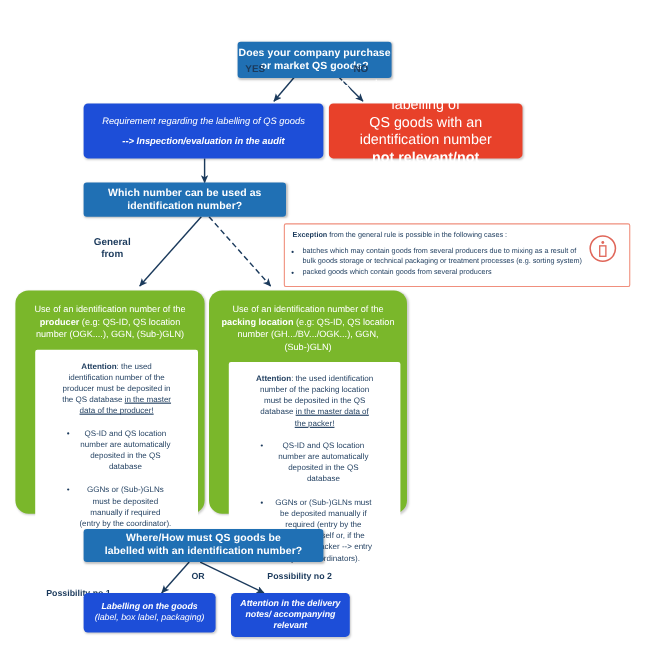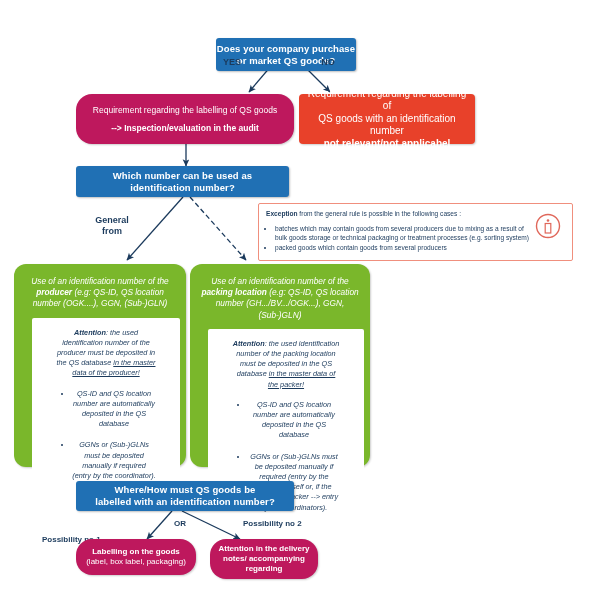--- a/index.html
+++ b/index.html
@@ -40,41 +40,41 @@
   }
   .blue {
     background: #2070b4;
     border-radius: 3px;
     box-shadow: 1px 1px 2px rgba(0,0,0,0.25);
     font-weight: bold;
     font-size: 9.5px;
     letter-spacing: 0.1px;
   }
   .green {
-    background: #be185d;
-    border-radius: 16px;
+    background: #1d4ed8;
+    border-radius: 4px;
     box-shadow: 1px 1px 2px rgba(0,0,0,0.2);
     font-size: 8.5px;
+    font-style: italic;
   }
   .red {
     background: #e8412a;
     border-radius: 4px;
     box-shadow: 1px 1px 2px rgba(0,0,0,0.2);
-    font-size: 10px;
+    font-size: 13px;
   }
   .green-panel {
     position: absolute;
     box-sizing: border-box;
     background: #7ab72b;
     border-radius: 12px;
     box-shadow: 1px 1px 2px rgba(0,0,0,0.2);
     padding: 6px 6px 8px 6px;
     display: flex;
     flex-direction: column;
-    font-style: italic;
   }
   .panel-head {
     color: #ffffff;
     font-size: 8.3px;
     text-align: center;
     line-height: 1.35;
     padding: 6px 4px 8px 4px;
   }
   .panel-body {
     background: #ffffff;
@@ -187,26 +187,26 @@
     <span>Requirement regarding the labelling of QS goods</span>
     <b style="margin-top:7px;">--&gt; Inspection/evaluation in the audit</b>
   </div>
 
   <div class="node red" style="left:299px; top:94px; width:176px; height:50px; padding:4px 6px;">
     <span>Requirement regarding the labelling of</span>
     <span>QS goods with an identification number</span>
     <b>not relevant/not applicabel</b>
   </div>
 
-  <div class="node blue" style="left:76px; top:166px; width:213px; height:31px;">
+  <div class="node blue" style="left:76px; top:166px; width:184px; height:31px;">
     <span>Which number can be used as</span>
     <span>identification number?</span>
   </div>
 
-  <div class="label" style="left:82px; top:215px; width:60px;">
+  <div class="label" style="left:72px; top:215px; width:60px;">
     <div>General</div>
     <div>from</div>
   </div>
 
   <div class="exception-box" style="left:258px; top:203px; width:315px; height:58px;">
     <div class="exception-text">
       <div><b>Exception</b><span> from the general rule is possible in the following cases :</span></div>
       <ul class="exception-list">
         <li>batches which may contain goods from several producers due to mixing as a result of bulk goods storage or technical packaging or treatment processes (e.g. sorting system)</li>
         <li>packed goods which contain goods from several producers</li>
@@ -261,16 +261,16 @@
   <div class="lbl-small" style="left:243px; top:519px;">Possibility no 2</div>
 
   <div class="node green" style="left:76px; top:539px; width:120px; height:36px; font-size:8px;">
     <b>Labelling on the goods</b>
     <span>(label, box label, packaging)</span>
   </div>
 
   <div class="node green" style="left:210px; top:539px; width:108px; height:40px; font-size:8px;">
     <b>Attention in the delivery</b>
     <b>notes/ accompanying</b>
-    <b>regarding</b>
+    <b>relevant</b>
   </div>
 
 </div>
 
 </body></html>

